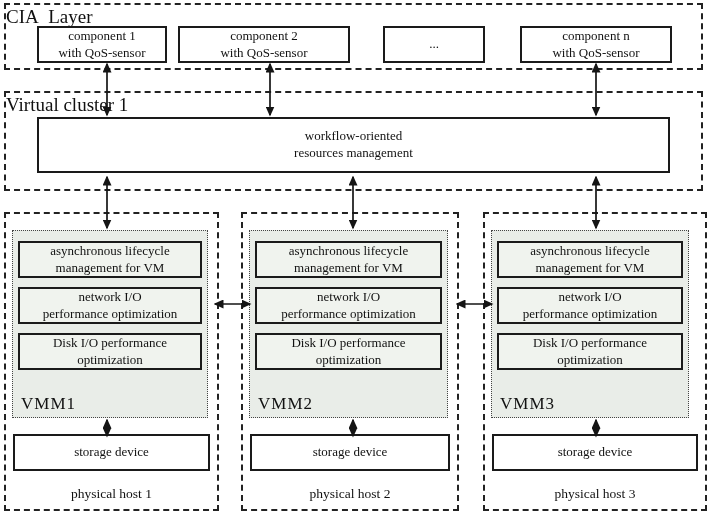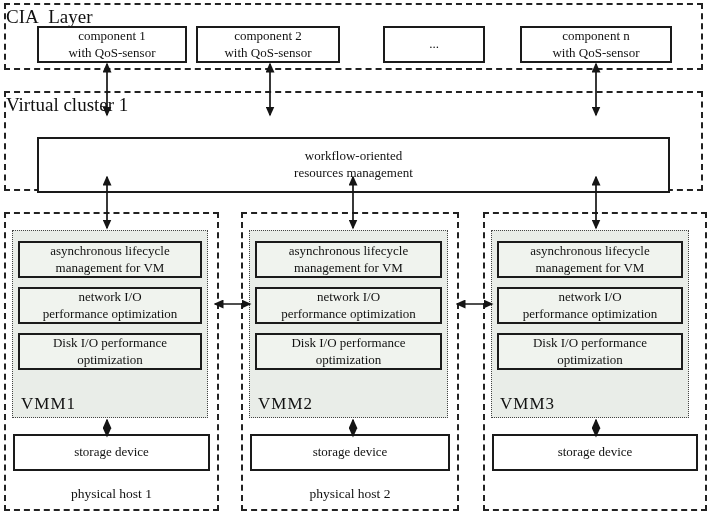--- a/index.html
+++ b/index.html
@@ -11,25 +11,25 @@
   .dashedbox{position:absolute;border:2px dashed #222;box-sizing:border-box;background:transparent;}
   .cia{left:4px;top:3px;width:699px;height:67px;}
   .cluster{left:4px;top:91px;width:699px;height:100px;text-decoration:underline;}
   .layer-title{position:absolute;top:1px;left:0;width:100%;text-align:left;font-size:19px;white-space:pre;}
   .solidbox{
     position:absolute;border:2px solid #1a1a1a;background:#fff;box-sizing:border-box;
     display:flex;align-items:center;justify-content:center;text-align:center;
     font-size:13px;line-height:1.3;
   }
   .solidbox span{white-space:pre-line;}
-  .comp1{left:31px;top:21px;width:150px;height:37px;}
-  .comp2{left:190px;top:21px;width:144px;height:37px;}
+  .comp1{left:31px;top:21px;width:130px;height:37px;}
+  .comp2{left:172px;top:21px;width:172px;height:37px;}
   .compdots{left:377px;top:21px;width:102px;height:37px;}
   .compn{left:514px;top:21px;width:152px;height:37px;font-family:Liberation Serif, serif;}
-  .workflow{left:31px;top:24px;width:633px;height:56px;margin-top:20px;}
+  .workflow{left:31px;top:24px;width:633px;height:56px;}
   .host{position:absolute;top:212px;height:299px;border:2px dashed #222;box-sizing:border-box;}
   .host1{left:4px;width:215px;}
   .host2{left:241px;width:218px;}
   .host3{left:483px;width:224px;}
   .vmm{
     position:absolute;left:6px;top:16px;right:9px;height:188px;box-sizing:border-box;
     border:1.5px dotted #444;background:#e9ede8;
   }
   .host3 .vmm{right:16px;}
   .module{
@@ -132,20 +132,21 @@
       </div>
       <div class="module">
         <span>Disk I/O performance
 optimization</span>
       </div>
       <div class="vmm-label">VMM3</div>
     </div>
     <div class="solidbox storage">
       <span>storage device</span>
     </div>
+    <div class="host-label">physical host 3</div>
   </div>
 
   <svg id="arrows" viewBox="0 0 709 517" xmlns="http://www.w3.org/2000/svg">
     <defs>
       <marker id="ah" viewBox="0 0 10 9" markerWidth="10" markerHeight="9" refX="8.5" refY="4.5" orient="auto-start-reverse" markerUnits="userSpaceOnUse">
         <polygon points="0,0 10,4.5 0,9" fill="#151515"></polygon>
       </marker>
     </defs>
     <g stroke="#151515" stroke-width="1.7">
       <line x1="107" y1="64" x2="107" y2="115" marker-start="url(#ah)" marker-end="url(#ah)"></line>

